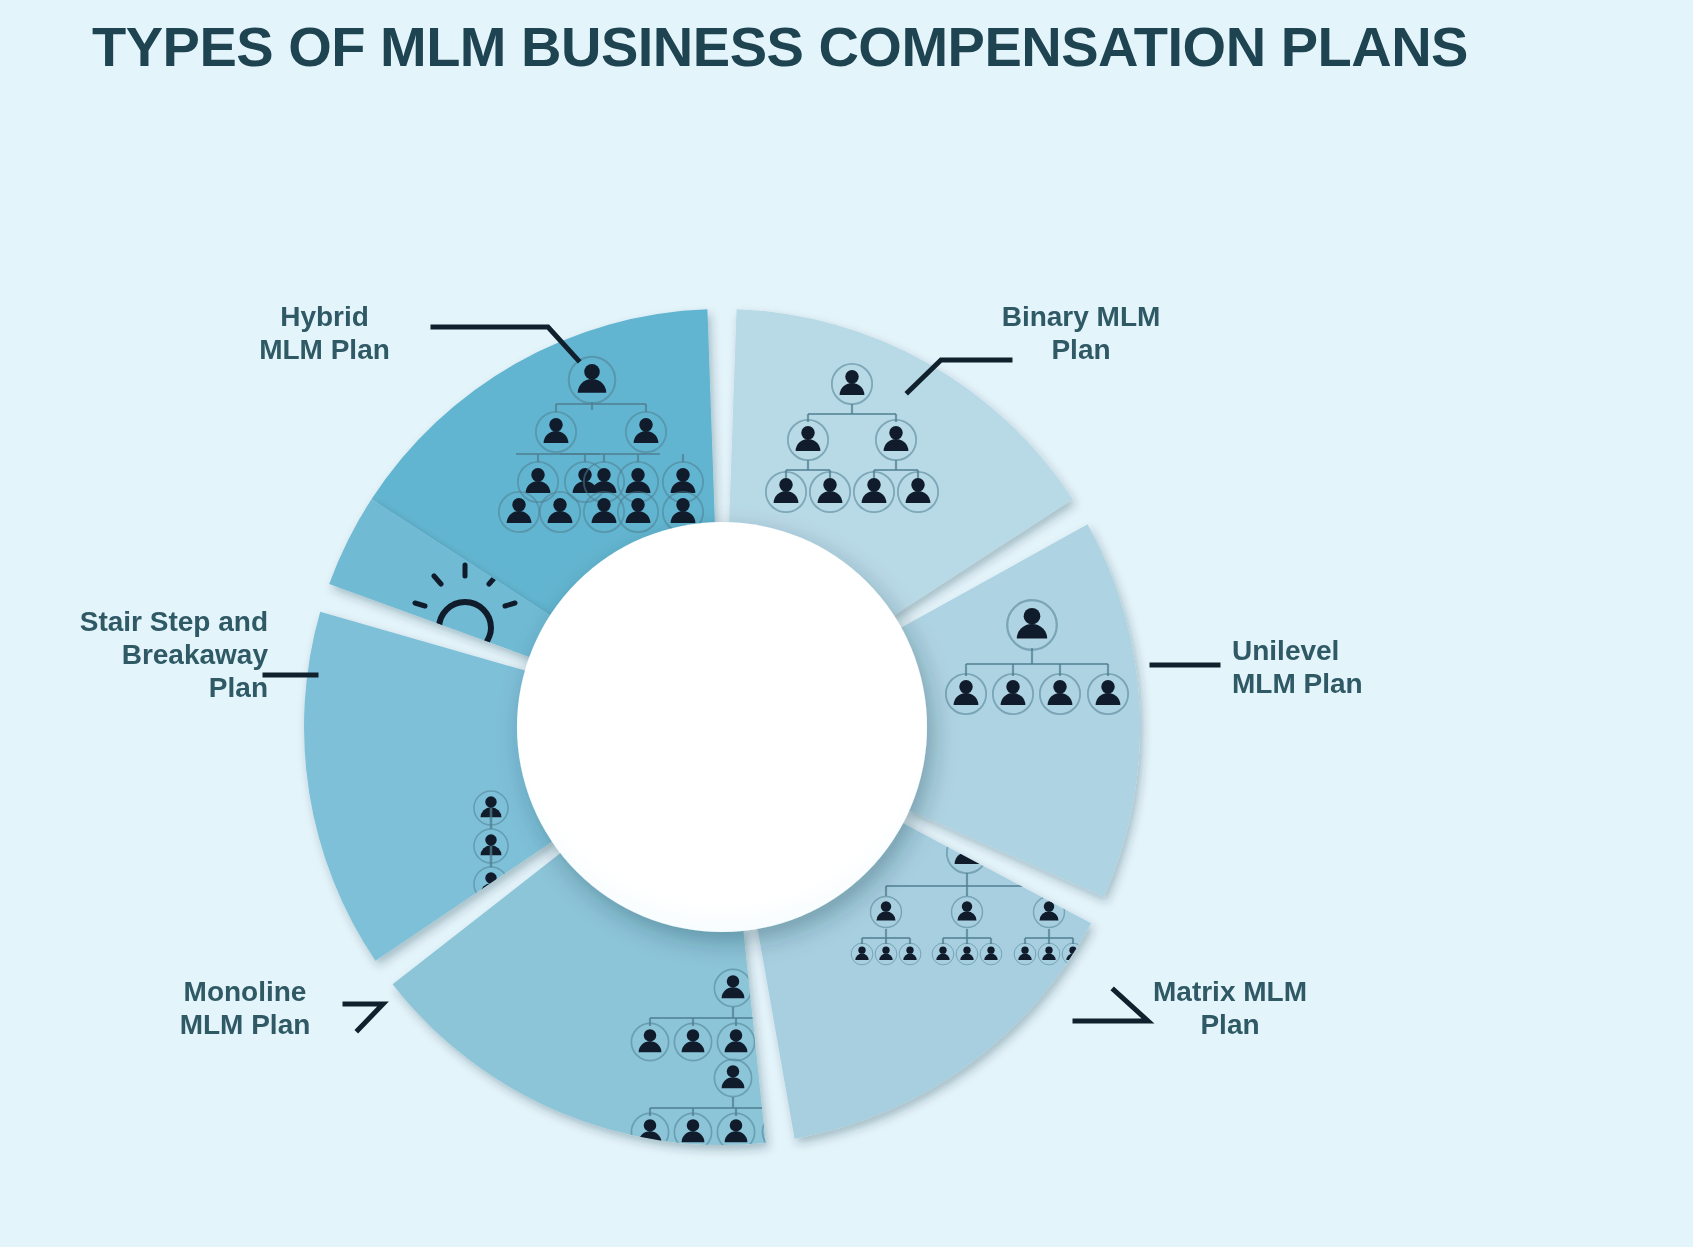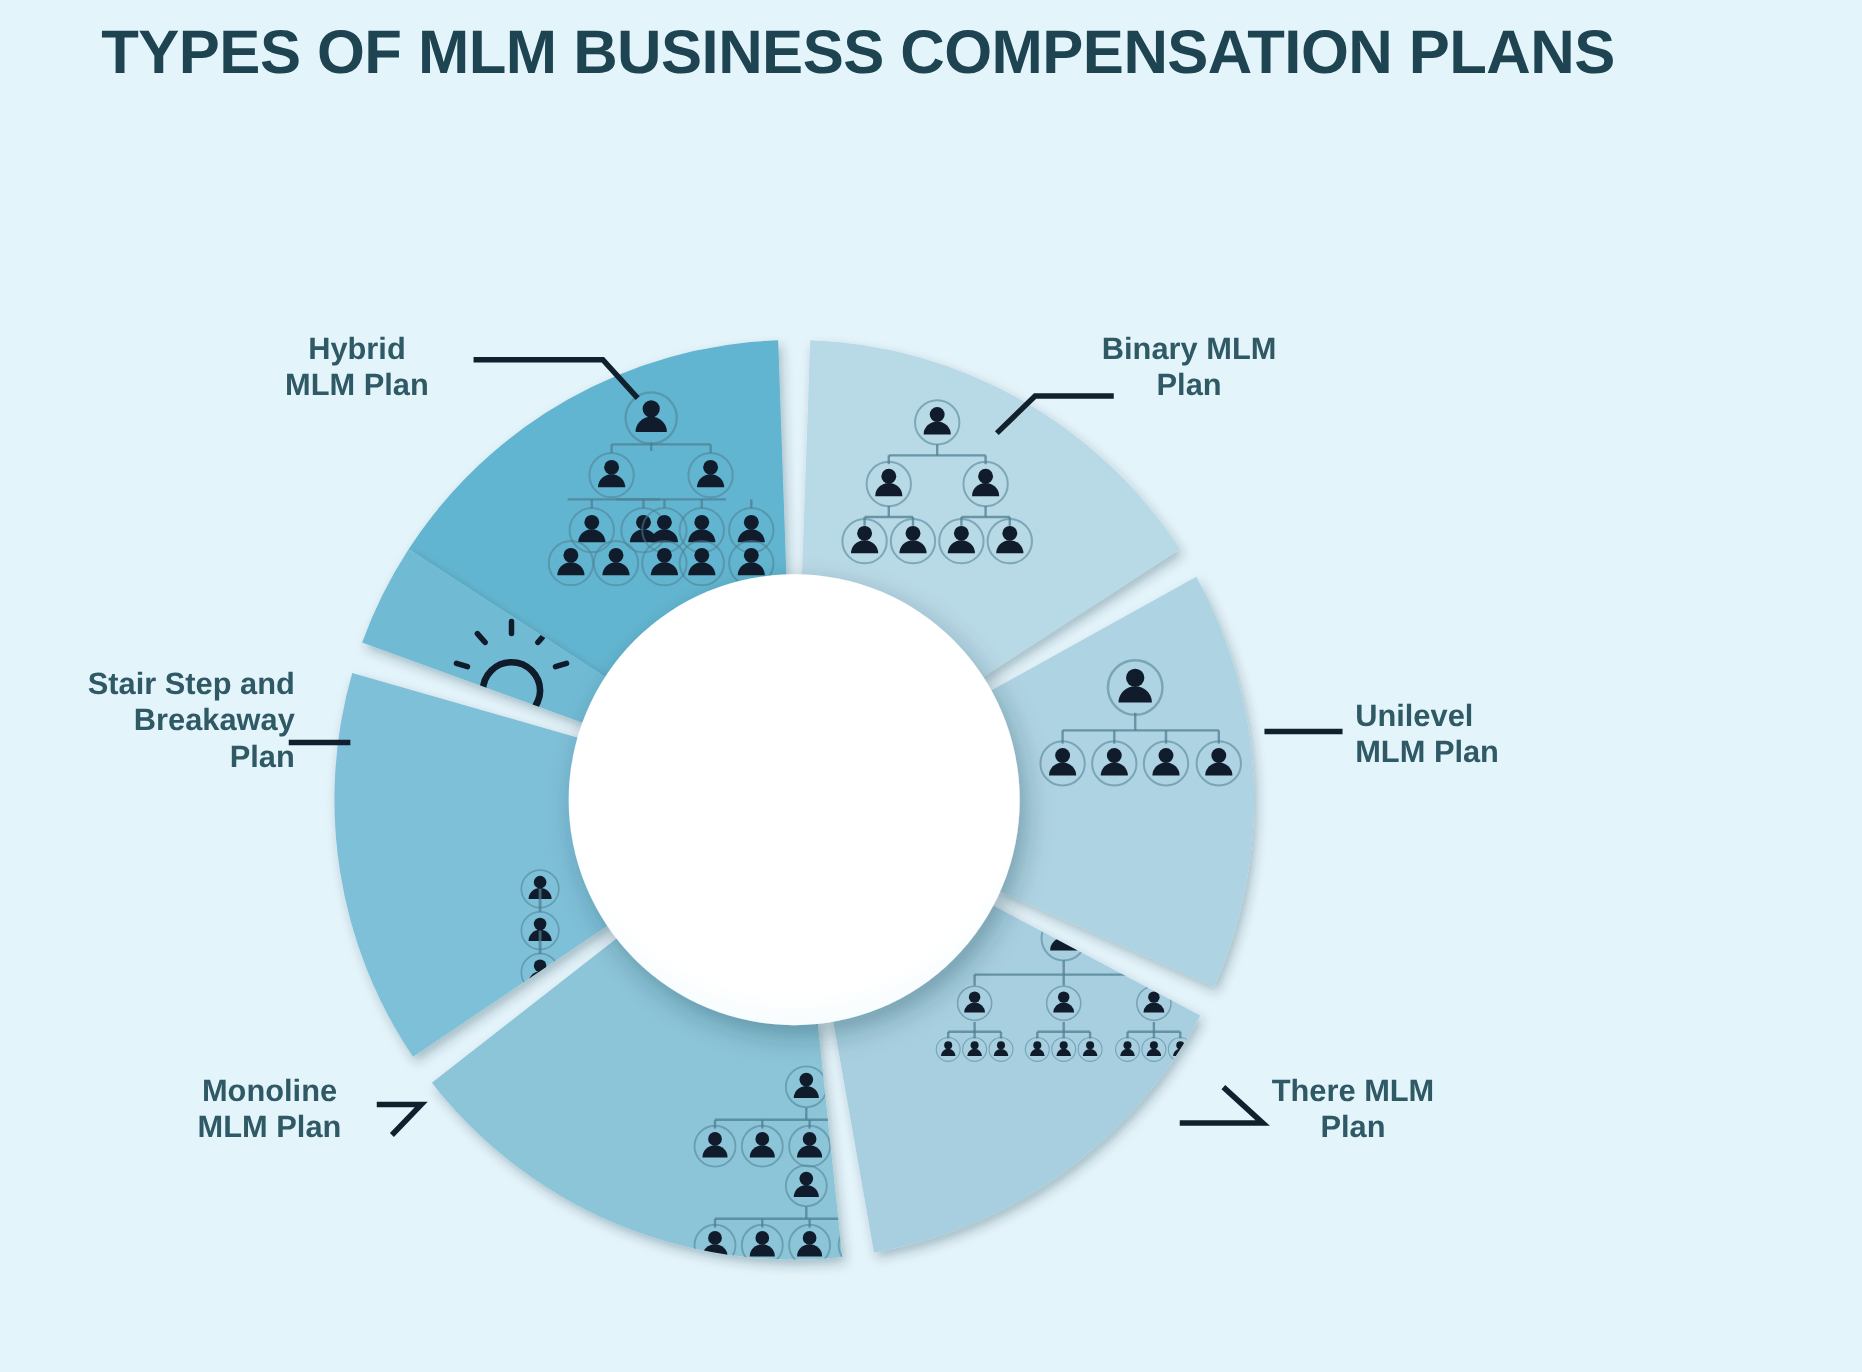--- a/index.html
+++ b/index.html
@@ -369,21 +369,21 @@
       <path d="M1075,1021 L1148,1021 L1114,990"></path>
     </g>
   </svg>
 
   <div class="label lbl-hybrid">Hybrid
 MLM Plan</div>
   <div class="label lbl-binary">Binary MLM
 Plan</div>
   <div class="label lbl-unilevel">Unilevel
 MLM Plan</div>
-  <div class="label lbl-matrix">There MLM
+  <div class="label lbl-matrix">Matrix MLM
 Plan</div>
   <div class="label lbl-monoline">Monoline
 MLM Plan</div>
   <div class="label lbl-stair">Stair Step and
 Breakaway
 Plan</div>
 
 </div>
 
 </body></html>

